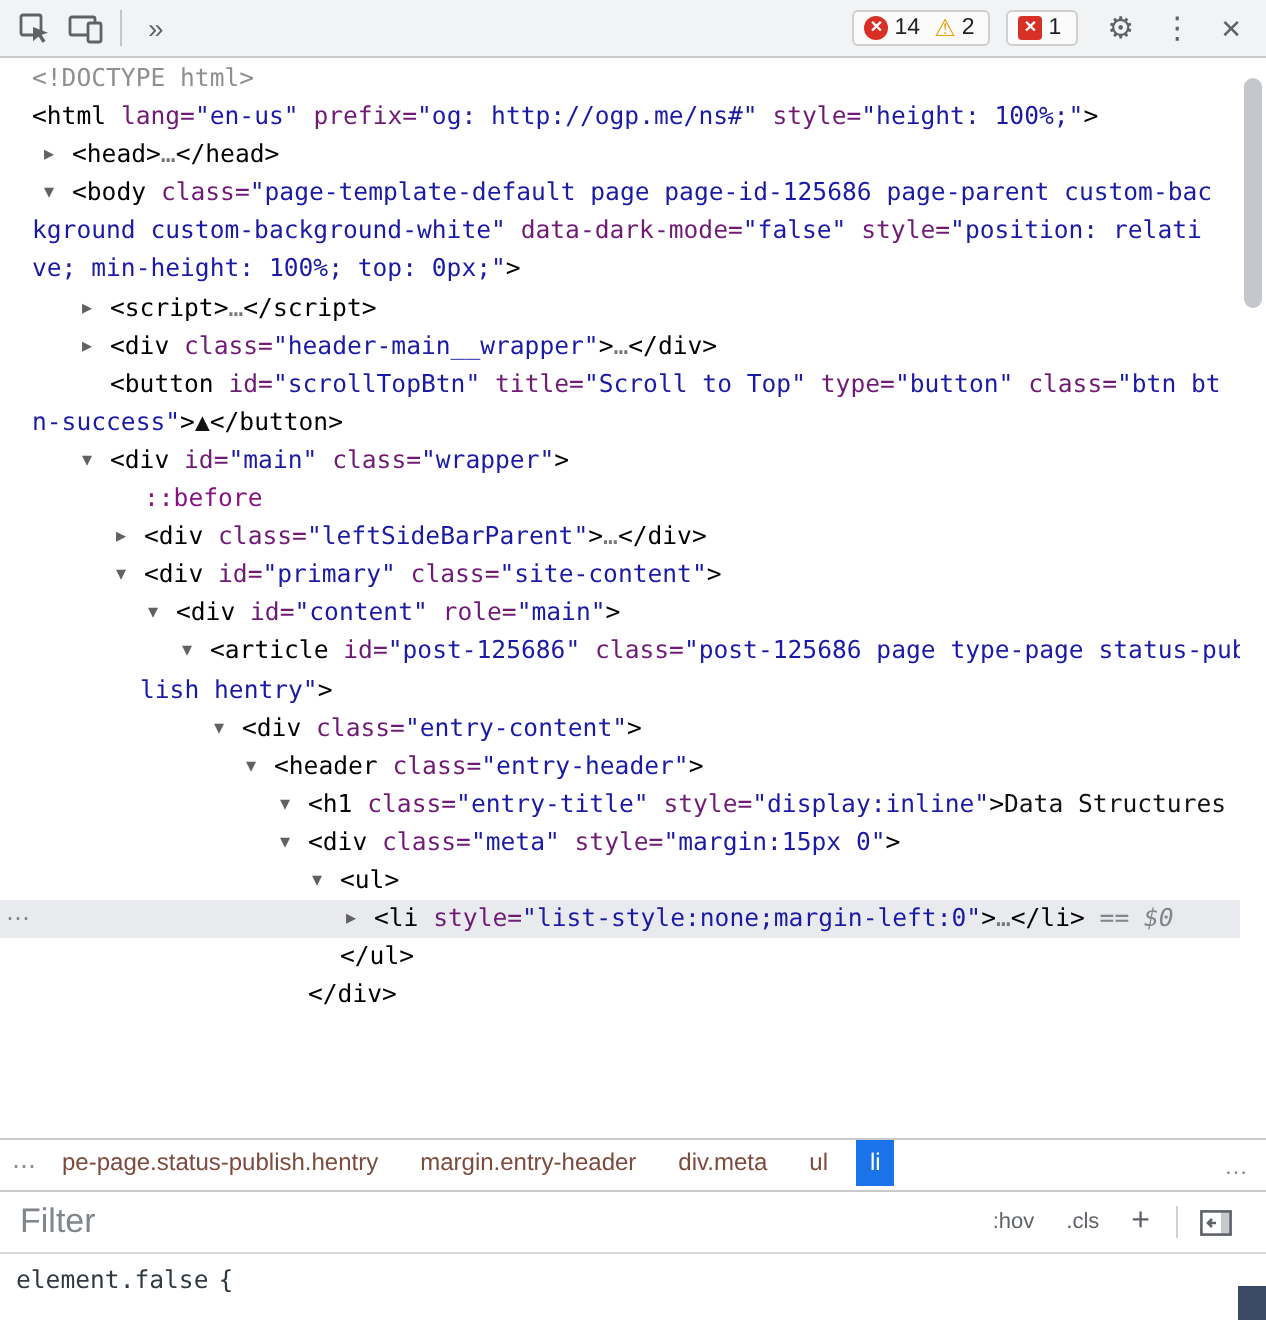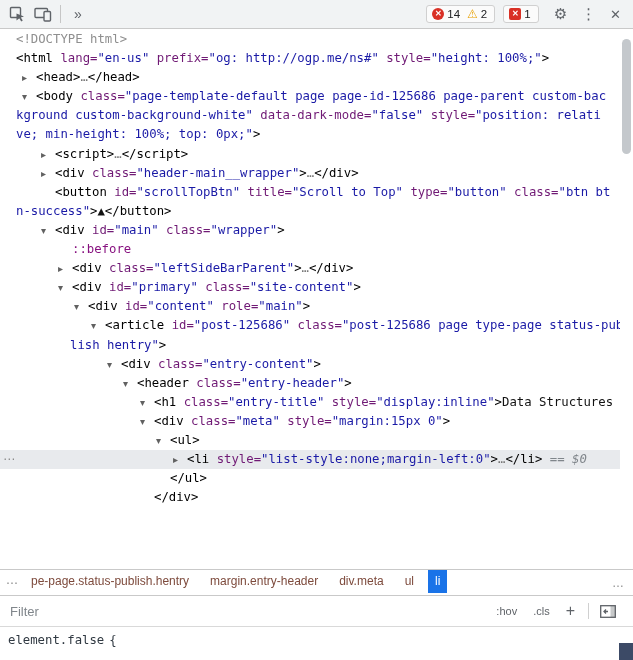--- a/index.html
+++ b/index.html
@@ -51,21 +51,21 @@
   .crumb{color:#7d4a3c;padding:0 7px;line-height:23px;white-space:nowrap;margin-right:7px;cursor:pointer}
   .crumb.selected{background:#1a73e8;color:#fff}
 
   
   .side-tabs{height:28px;min-height:28px;background:#f1f3f4;border-bottom:1px solid #c9c9c9;display:flex;font-size:12.5px;padding-left:4px}
   .side-tab{padding:0 11px;line-height:27px;color:#5f6368;cursor:pointer}
   .side-tab.active{color:#1a73e8;box-shadow:inset 0 -2px 0 #1a73e8}
 
   
   .filter-bar{height:30px;min-height:30px;background:#fff;border-bottom:1px solid #d9d9d9;display:flex;align-items:center;padding:0 8px}
-  .filter-input{flex:1;border:none;outline:none;font-size:13px;color:#202124;font-family:inherit;background:transparent;min-width:50px}
+  .filter-input{flex:1;border:none;outline:none;font-size:17px;color:#202124;font-family:inherit;background:transparent;min-width:50px}
   .filter-input::placeholder{color:#80868b}
   .state-btn{color:#5f6368;font-size:11px;margin:0 8px;white-space:nowrap;cursor:pointer}
   .plus-btn{color:#5f6368;font-size:16px;margin:0 8px;line-height:16px;cursor:pointer}
   .vsep2{width:1px;height:16px;background:#d0d0d0;margin:0 5px}
   .panel-toggle{display:flex;align-items:center;margin:0 9px 0 6px;cursor:pointer}
 
   
   .styles-pane{height:27px;min-height:27px;background:#fff;font-family:"DejaVu Sans Mono",monospace;font-size:12.3px;color:#303942;padding:6px 0 0 8px;position:relative}
   .style-brace{margin-left:5px}
   .dark-corner{position:absolute;right:0;bottom:0;width:14px;height:17px;background:#3c4a66}

